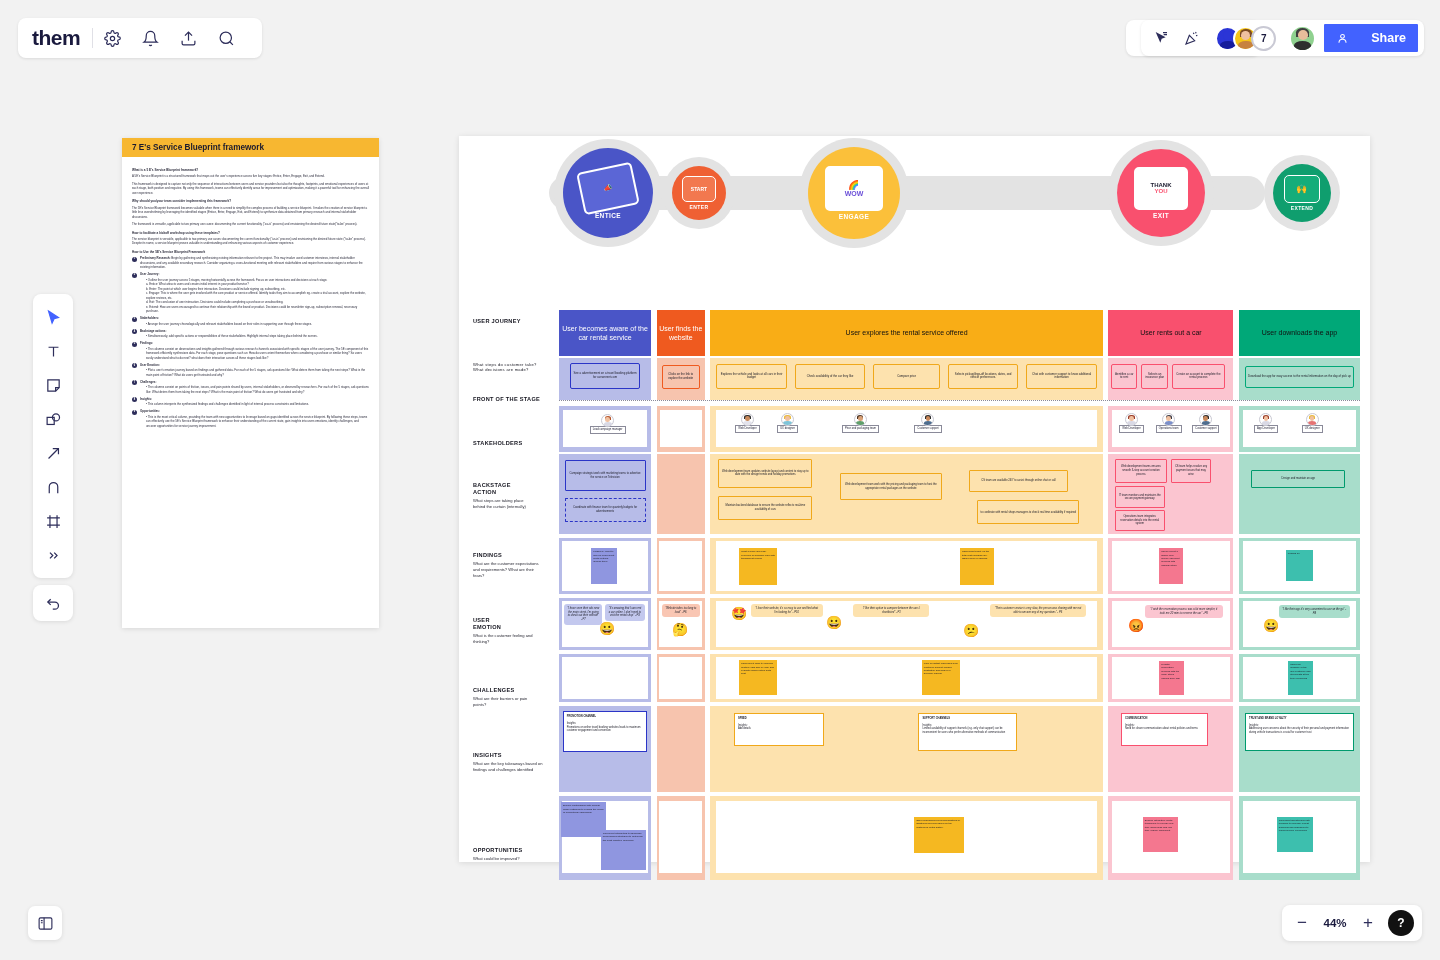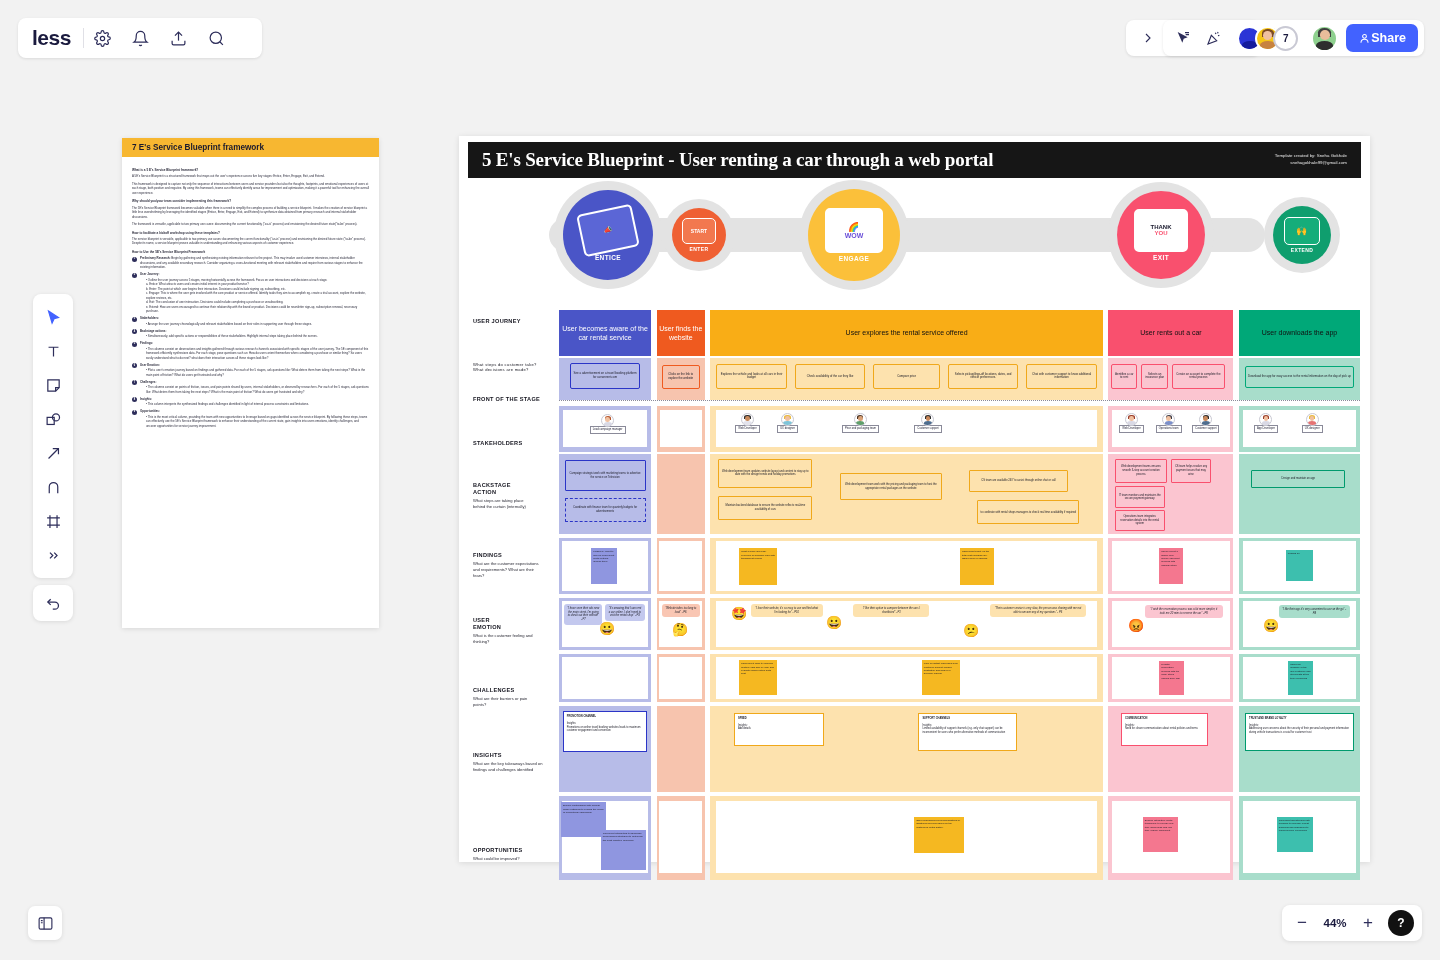--- a/index.html
+++ b/index.html
@@ -47,22 +47,22 @@
   .av-yellow { background:#f5c518; }
   .av-count { background:#fff; border:2px solid #c9c9d4; color:#1a1a3e; font-size:10px; }
   .av-green { background:#8fd18f; }
   .av-solo { width:27px; height:27px; margin-left:6px; border:2px solid #fff; }
   .face { width:100%; height:100%; position:relative; }
   .face .head { position:absolute; width:42%; height:42%; border-radius:50%; background:#f0c0a0;
      left:29%; top:16%; }
   .face .hair { position:absolute; width:56%; height:38%; border-radius:50% 50% 0 0; top:6%; left:22%; }
   .face .body { position:absolute; width:74%; height:38%; border-radius:50% 50% 0 0; bottom:0; left:13%; }
   .share-btn {
-    background:#4262ff; color:#fff; border-radius:7px; height:28px; padding:0 12px;
-    display:flex; align-items:center; gap:0; font-size:12.5px; font-weight:600;
+    background:#4262ff; color:#fff; border-radius:1px; height:28px; padding:0 12px;
+    display:flex; align-items:center; gap:22px; font-size:12.5px; font-weight:600;
     cursor:pointer; margin-left:5px;text-align:center;
   }
   .share-btn svg { width:13px; height:13px; stroke:#fff; fill:none; stroke-width:1.9; }
 
   
   .left-tools {
     position:absolute; left:33px; top:294px; width:40px;
     background:#fff; border-radius:8px; padding:6px 0;
     display:flex; flex-direction:column; align-items:center; gap:0px;
     box-shadow:0 1px 4px rgba(0,0,0,.10);
@@ -181,21 +181,21 @@
      text-align:center; margin-top:-1.5px; line-height:1.3; white-space:nowrap; }
 
   .bubble { position:absolute; border-radius:3px; font-size:2.7px; line-height:1.4;
      padding:3px; font-style:italic; text-align:center; color:#1a1a25; }
   .emoji { position:absolute; font-size:13px; line-height:1; }
 </style>
 </head>
 <body>
 
 <div class="top-left-bar">
-  <div class="miro-logo">less</div>
+  <div class="miro-logo">them</div>
   <div class="vdiv"></div>
   <div class="tl-icon">
     <svg viewBox="0 0 24 24">
         <circle cx="12" cy="12" r="3"></circle>
         <path d="M19.4 15a1.65 1.65 0 00.33 1.82l.06.06a2 2 0 11-2.83 2.83l-.06-.06a1.65 1.65 0 00-1.82-.33 1.65 1.65 0 00-1 1.51V21a2 2 0 11-4 0v-.09A1.65 1.65 0 009 19.4a1.65 1.65 0 00-1.82.33l-.06.06a2 2 0 11-2.83-2.83l.06-.06A1.65 1.65 0 004.6 15a1.65 1.65 0 00-1.51-1H3a2 2 0 110-4h.09A1.65 1.65 0 004.6 9a1.65 1.65 0 00-.33-1.82l-.06-.06a2 2 0 112.83-2.83l.06.06A1.65 1.65 0 009 4.6a1.65 1.65 0 001-1.51V3a2 2 0 114 0v.09a1.65 1.65 0 001 1.51 1.65 1.65 0 001.82-.33l.06-.06a2 2 0 112.83 2.83l-.06.06A1.65 1.65 0 0019.4 9c.14.38.47.66.87.78H21a2 2 0 110 4h-.09a1.65 1.65 0 00-1.51 1z"></path>
       </svg>
   </div>
   <div class="tl-icon">
     <svg viewBox="0 0 24 24">
         <path d="M18 8A6 6 0 006 8c0 7-3 9-3 9h18s-3-2-3-9"></path>
@@ -427,27 +427,20 @@
     <div class="doc-li">
         <div class="doc-num">9</div>
       <div class="doc-litext"><b>Opportunities:</b>
         <div class="doc-sub doc-bullet">This is the most critical column, providing the team with new opportunities to leverage based on gaps identified across the service blueprint. By following these steps, teams can effectively use the 5E's Service Blueprint framework to enhance their understanding of the current state, gain insights into users emotions, identify challenges, and uncover opportunities for service journey improvement.</div></div>
       </div>
   </div>
 </div>
 
 <div class="board">
 
-  <div class="board-title">
-    <h1>5 E's Service Blueprint - User renting a car through a web portal</h1>
-    <div class="tmpl-credit">
-      <div>Template created by: Sneha Gokhale</div>
-      <div>snehagokhale99@gmail.com</div>
-    </div>
-  </div>
 
   <div class="ecircles">
     <div class="ribbon"></div>
 
     <div class="ecirc" style="left:104px; top:4px; width:90px; height:90px; background:#4a55c7;">
       <div class="esticker" style="background:#5b66d6; border:2px solid #fff; transform:rotate(-12deg); color:#fff; font-size:7px;">📣</div>
       <div class="ename">ENTICE</div>
     </div>
 
     <div class="ecirc" style="left:213px; top:22px; width:54px; height:54px; background:#ef6033;">

